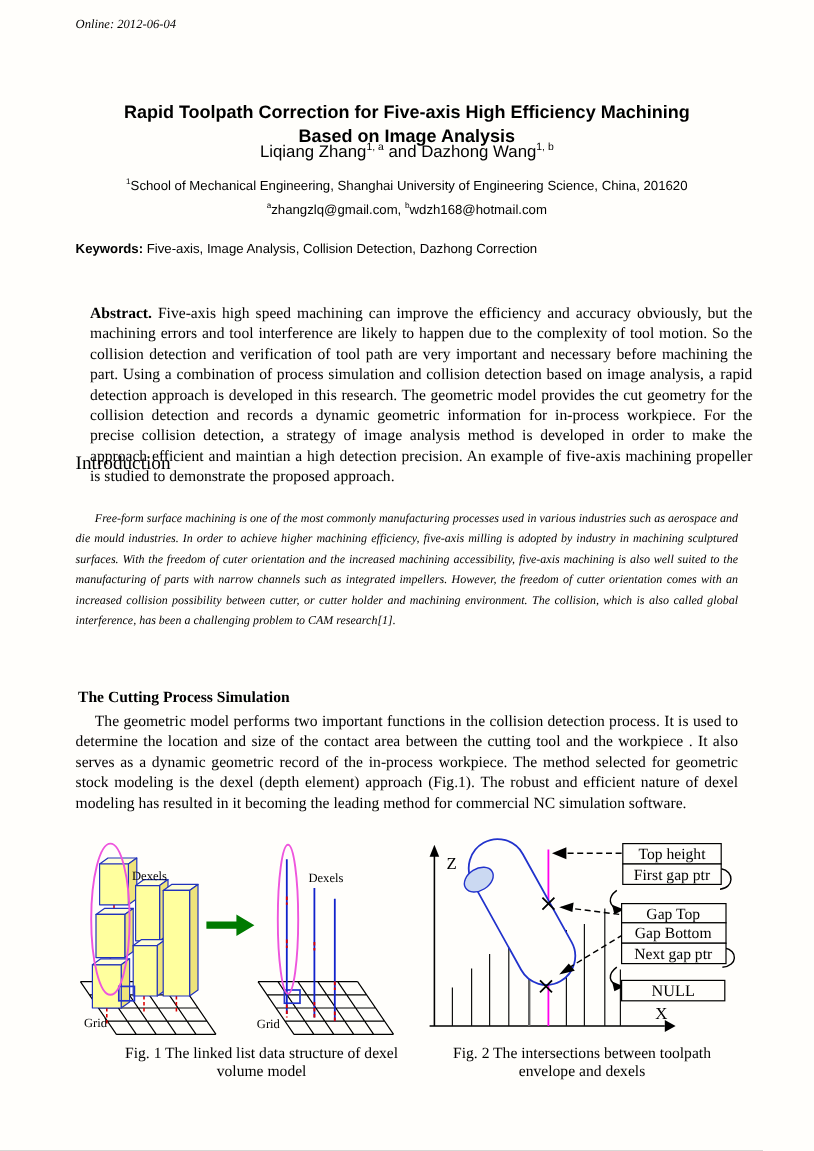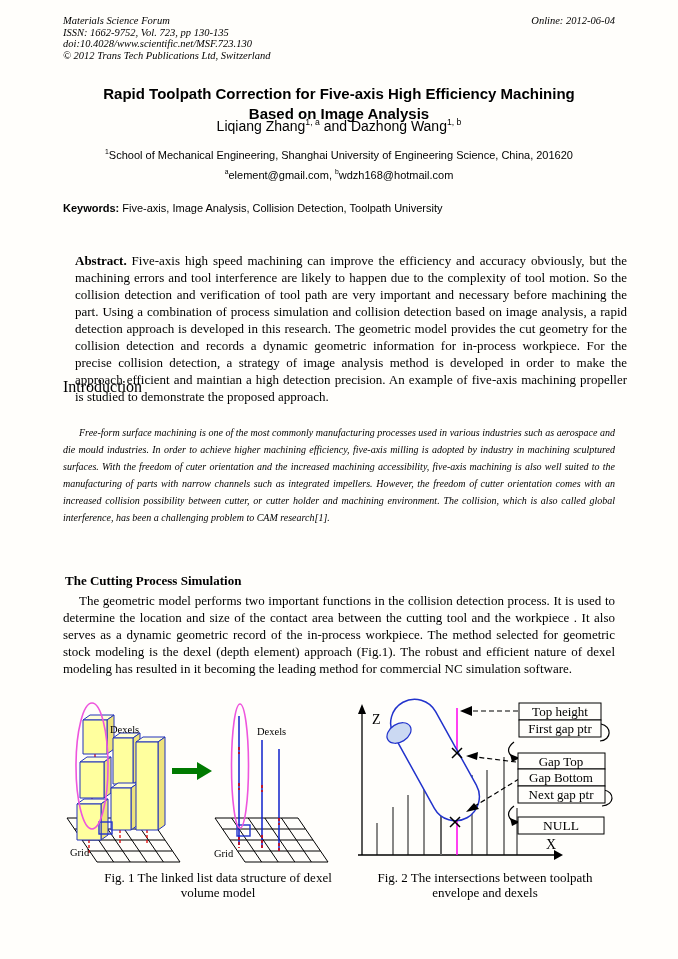--- a/index.html
+++ b/index.html
@@ -37,48 +37,42 @@
   .cap1{left:68px;top:870px;width:300px;}
   .cap2{left:345px;top:870px;width:280px;}
   svg text{font-family:"Liberation Serif",serif;fill:#000;}
 </style>
 </head>
 <body>
 
 <div class="page">
 
   <div class="abs hdr">
-    <div class="left">
-      <div>Materials Science Forum</div>
-      <div>ISSN: 1662-9752, Vol. 723, pp 130-135</div>
-      <div>doi:10.4028/www.scientific.net/MSF.723.130</div>
-      <div>© 2012 Trans Tech Publications Ltd, Switzerland</div>
-    </div>
     <div class="right">Online: 2012-06-04</div>
   </div>
 
   <h1 class="abs title" style="margin:0;">
     <div>Rapid Toolpath Correction for Five-axis High Efficiency Machining</div>
     <div>Based on Image Analysis</div>
   </h1>
 
   <div class="abs authors">
     <span>Liqiang Zhang</span><sup>1, a</sup><span> and </span><span>Dazhong Wang</span><sup>1, b</sup>
   </div>
 
   <div class="abs affil">
     <sup>1</sup><span>School of Mechanical Engineering, Shanghai University of Engineering Science, China, 201620</span>
   </div>
 
   <div class="abs emails">
-    <sup>a</sup><span>element@gmail.com, </span><sup>b</sup><span>wdzh168@hotmail.com</span>
+    <sup>a</sup><span>zhangzlq@gmail.com, </span><sup>b</sup><span>wdzh168@hotmail.com</span>
   </div>
 
   <div class="abs keywords">
-    <b>Keywords:</b><span> Five-axis, Image Analysis, Collision Detection, Toolpath University</span>
+    <b>Keywords:</b><span> Five-axis, Image Analysis, Collision Detection, Dazhong Correction</span>
   </div>
 
   <p class="abs abstract" style="margin:12px;">
     <b>Abstract.</b><span> Five-axis high speed machining can improve the efficiency and accuracy obviously, but the machining errors and tool interference are likely to happen due to the complexity of tool motion. So the collision detection and verification of tool path are very important and necessary before machining the part. Using a combination of process simulation and collision detection based on image analysis, a rapid detection approach is developed in this research. The geometric model provides the cut geometry for the collision detection and records a dynamic geometric information for in-process workpiece. For the precise collision detection, a strategy of image analysis method is developed in order to make the approach efficient and maintian a high detection precision. An example of five-axis machining propeller is studied to demonstrate the proposed approach.</span>
   </p>
 
   <h3 class="abs sec-h1" style="margin:0;">Introduction</h3>
   <p class="abs par1" style="margin:0;">Free-form surface machining is one of the most commonly manufacturing processes used in various industries such as aerospace and die mould industries. In order to achieve higher machining efficiency, five-axis milling is adopted by industry in machining sculptured surfaces. With the freedom of cuter orientation and the increased machining accessibility, five-axis machining is also well suited to the manufacturing of parts with narrow channels such as integrated impellers. However, the freedom of cutter orientation comes with an increased collision possibility between cutter, or cutter holder and machining environment. The collision, which is also called global interference, has been a challenging problem to CAM research[1].</p>
 
   <h3 class="abs sec-h2" style="margin:2px;">The Cutting Process Simulation</h3>

